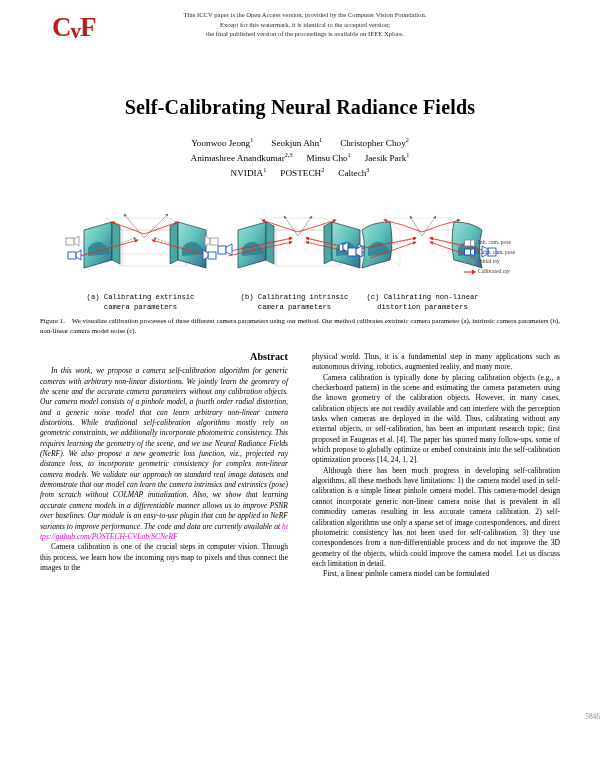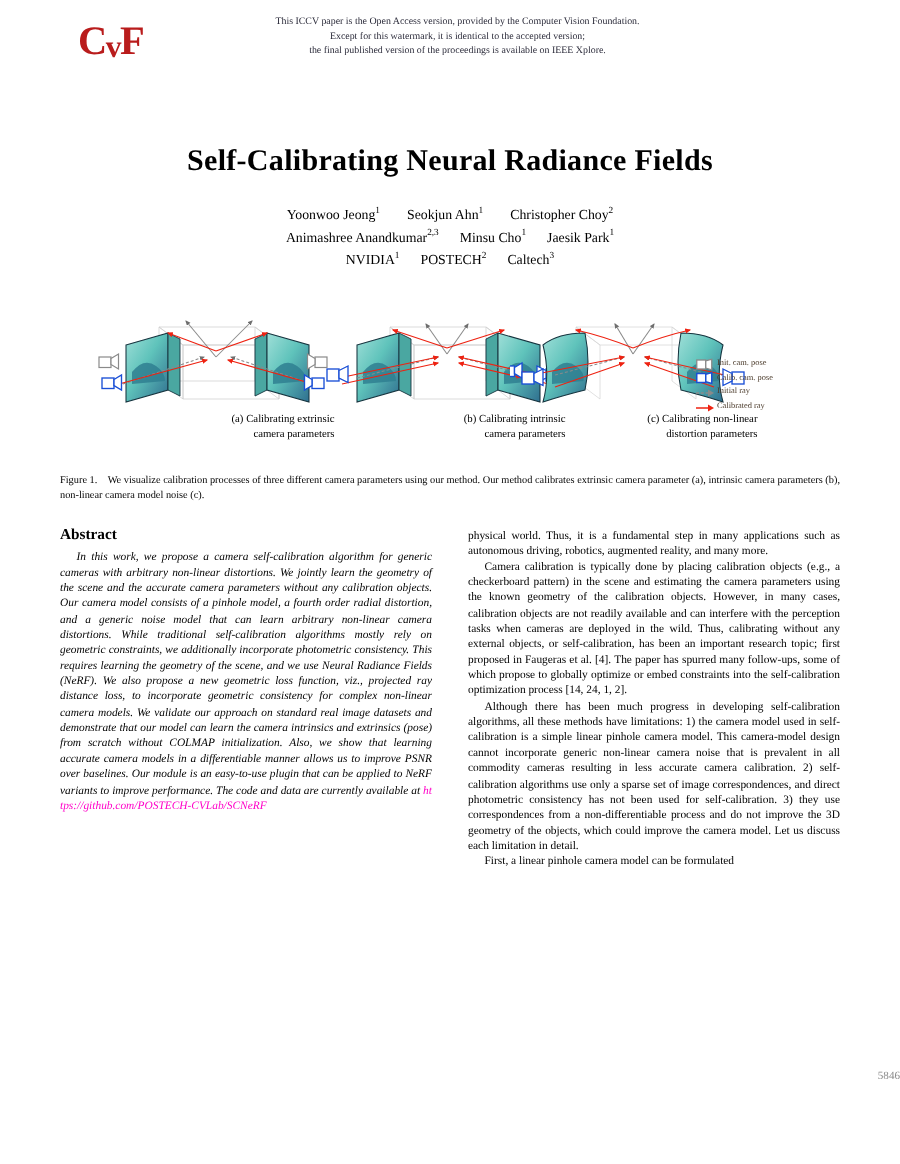--- a/index.html
+++ b/index.html
@@ -111,25 +111,26 @@
     top: 0;
     width: 165px;
     height: 66px;
   }
   .fig-panel.p1 { left: 18px; }
   .fig-panel.p2 { left: 172px; }
   .fig-panel.p3 { left: 300px; }
 
   .subcap {
     position: absolute;
-    top: 66px;
+    top: 84px;
     width: 165px;
-    text-align: right;
+    text-align: center;
     font-size: 7.2px;
     line-height: 10px;
+    font-family: Liberation Mono, monospace;
   }
   .subcap.p1 { left: 18px; }
   .subcap.p2 { left: 172px; }
   .subcap.p3 { left: 300px; }
 
   .fig-legend {
     position: absolute;
     left: 422px;
     top: 30px;
     width: 100px;
@@ -167,21 +168,21 @@
     top: 352px;
     width: 248px;
     font-size: 7.6px;
     line-height: 10.35px;
     text-align: justify;
   }
   .col.left { left: 40px; }
   .col.right { left: 312px; }
 
   .abstract-head {
-    text-align: left;
+    text-align: right;
     font-size: 10.2px;
     font-weight: bold;
     margin: 0 0 4px 0;
   }
   .abstract-body {
     font-style: italic;
     text-align: justify;
     text-indent: 11px;
     margin: 0;
   }
@@ -458,20 +459,21 @@
   <div class="caption">
     <span>Figure 1.</span>
     &nbsp;&nbsp;
     <span>We visualize calibration processes of three different camera parameters using our method. Our method calibrates extrinsic camera parameter (a), intrinsic camera parameters (b), non-linear camera model noise (c).</span>
   </div>
 
   <div class="col left">
     <div class="abstract-head">Abstract</div>
     <p class="abstract-body"><span>In this work, we propose a camera self-calibration algorithm for generic cameras with arbitrary non-linear distortions. We jointly learn the geometry of the scene and the accurate camera parameters without any calibration objects. Our camera model consists of a pinhole model, a fourth order radial distortion, and a generic noise model that can learn arbitrary non-linear camera distortions. While traditional self-calibration algorithms mostly rely on geometric constraints, we additionally incorporate photometric consistency. This requires learning the geometry of the scene, and we use Neural Radiance Fields (NeRF). We also propose a new geometric loss function, viz., projected ray distance loss, to incorporate geometric consistency for complex non-linear camera models. We validate our approach on standard real image datasets and demonstrate that our model can learn the camera intrinsics and extrinsics (pose) from scratch without COLMAP initialization. Also, we show that learning accurate camera models in a differentiable manner allows us to improve PSNR over baselines. Our module is an easy-to-use plugin that can be applied to NeRF variants to improve performance. The code and data are currently available at </span><span class="link">https://github.com/POSTECH-CVLab/SCNeRF</span></p>
 
+    <p class="para">Camera calibration is one of the crucial steps in computer vision. Through this process, we learn how the incoming rays map to pixels and thus connect the images to the</p>
   </div>
 
   <div class="col right">
     <p class="para" style="text-indent:0">physical world. Thus, it is a fundamental step in many applications such as autonomous driving, robotics, augmented reality, and many more.</p>
     <p class="para">Camera calibration is typically done by placing calibration objects (e.g., a checkerboard pattern) in the scene and estimating the camera parameters using the known geometry of the calibration objects. However, in many cases, calibration objects are not readily available and can interfere with the perception tasks when cameras are deployed in the wild. Thus, calibrating without any external objects, or self-calibration, has been an important research topic; first proposed in Faugeras et al. [4]. The paper has spurred many follow-ups, some of which propose to globally optimize or embed constraints into the self-calibration optimization process [14, 24, 1, 2].</p>
     <p class="para">Although there has been much progress in developing self-calibration algorithms, all these methods have limitations: 1) the camera model used in self-calibration is a simple linear pinhole camera model. This camera-model design cannot incorporate generic non-linear camera noise that is prevalent in all commodity cameras resulting in less accurate camera calibration. 2) self-calibration algorithms use only a sparse set of image correspondences, and direct photometric consistency has not been used for self-calibration. 3) they use correspondences from a non-differentiable process and do not improve the 3D geometry of the objects, which could improve the camera model. Let us discuss each limitation in detail.</p>
     <p class="para">First, a linear pinhole camera model can be formulated</p>
   </div>
 
   <div class="pagenum">5846</div>

